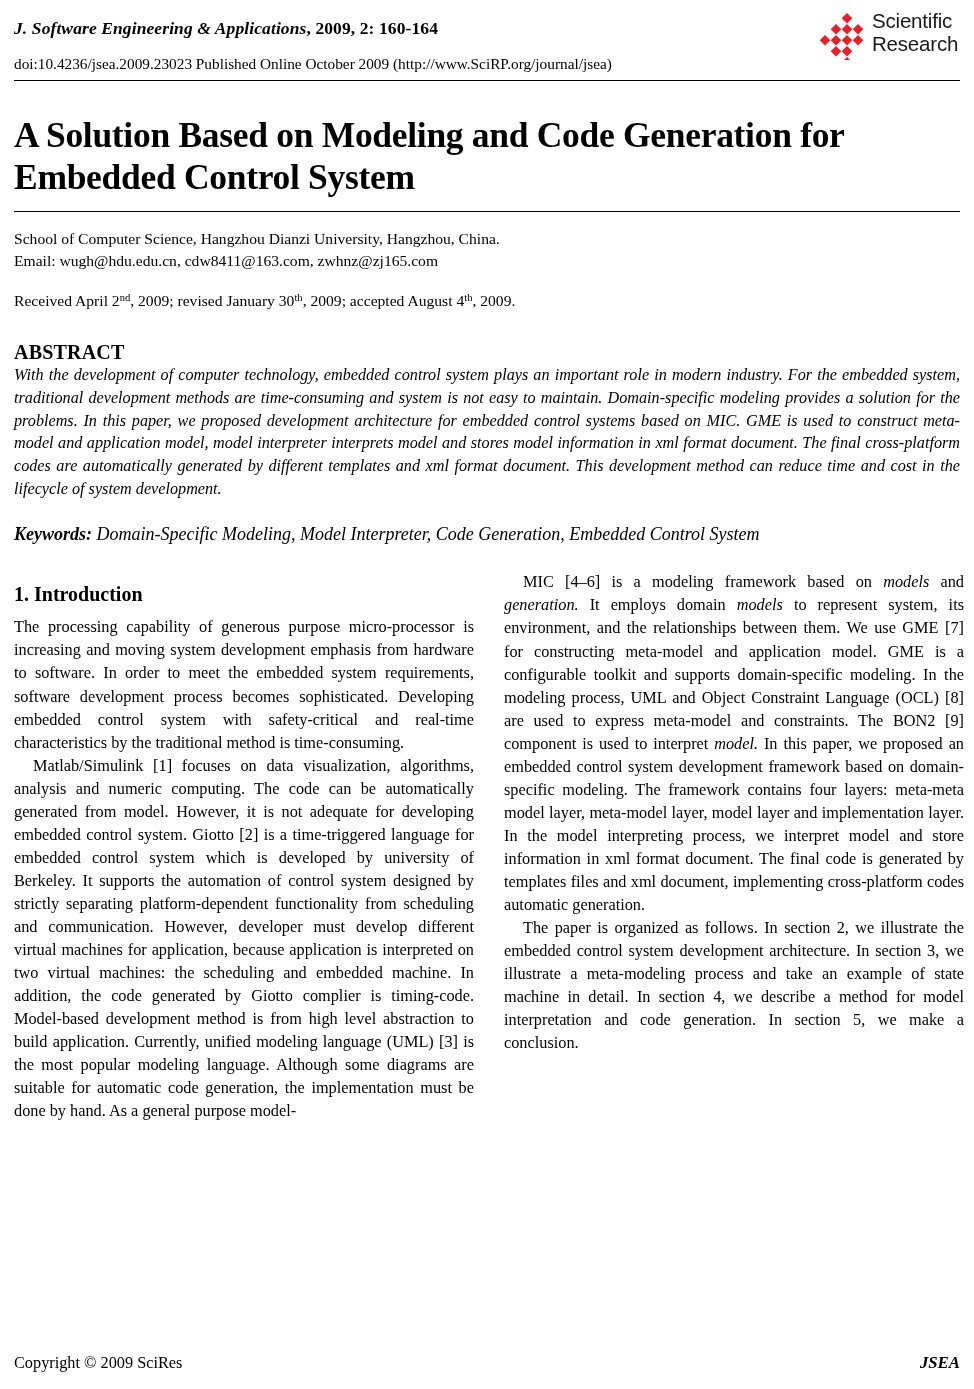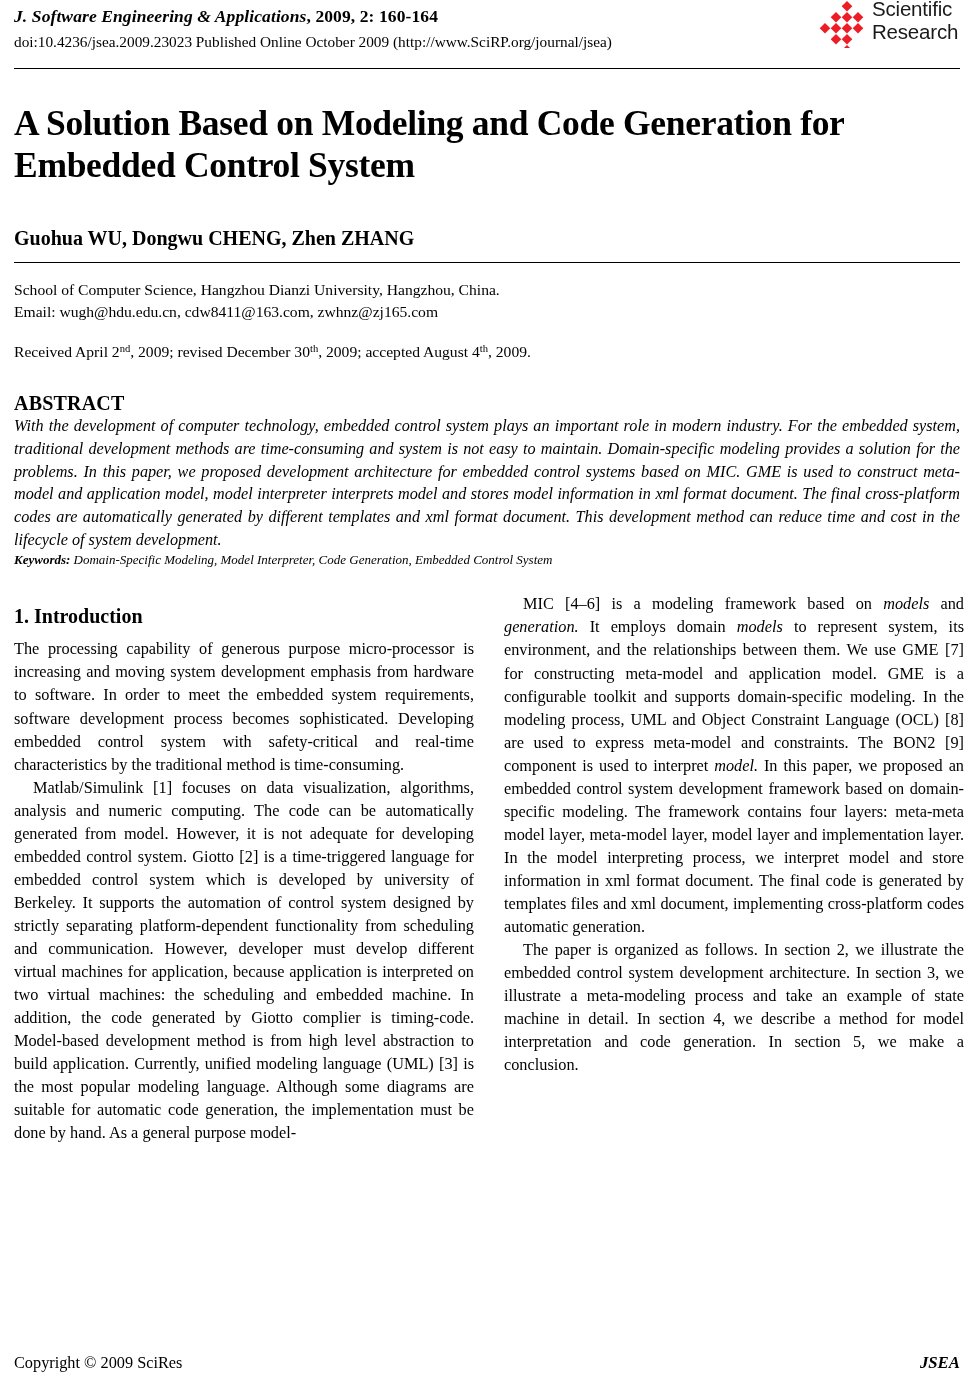--- a/index.html
+++ b/index.html
@@ -14,21 +14,21 @@
     font-family: "Liberation Serif", "DejaVu Serif", serif;
     color: #000000;
     position: relative;
     overflow: hidden;
   }
   .page {
     position: relative;
     width: 974px;
     height: 1389px;
     box-sizing: border-box;
-    padding: 0 14px;
+    padding: 12px 14px;
   }
 
   
   .masthead {
     position: relative;
     padding-top: 6px;
     height: 56px;
   }
   .journal-line {
     font-size: 17.5px;
@@ -37,21 +37,21 @@
     letter-spacing: 0.1px;
     line-height: 1.25;
     white-space: nowrap;
   }
   .journal-line .upright {
     font-style: normal;
   }
   .doi-line {
     font-size: 15.3px;
     line-height: 1.3;
-    margin-top: 4px;
+    margin-top: 14px;
     white-space: nowrap;
   }
   .logo {
     position: absolute;
     top: -2px;
     right: 0px;
     width: 140px;
     height: 54px;
   }
   .logo-mark {
@@ -127,23 +127,24 @@
     letter-spacing: 0.2px;
   }
   .abstract-body {
     font-size: 16.2px;
     font-style: italic;
     line-height: 1.40;
     text-align: justify;
     margin-top: 0;
   }
   .keywords {
-    font-size: 13px;
+    font-size: 18px;
     font-style: italic;
     line-height: 1.4;
+    margin-top: 22px;
     text-align: justify;
   }
   .keywords b {
     font-weight: bold;
     font-style: italic;
   }
 
   
   .columns {
     margin-top: 23px;
@@ -246,28 +247,27 @@
         <div>Scientific</div>
         <div>Research</div>
       </div>
     </div>
   </div>
 
   <hr class="rule-top">
 
   <h1 class="title">A Solution Based on Modeling and Code Generation for Embedded Control System</h1>
 
-  <div class="authors">Guohua WU, Dongwu CHENG, Zhen ZHANG</div>
 
   <hr class="rule-thin" style="margin-top:12px;">
 
   <div class="affil-block">
     <div class="affil">School of Computer Science, Hangzhou Dianzi University, Hangzhou, China.</div>
     <div class="affil">Email: wugh@hdu.edu.cn, cdw8411@163.com, zwhnz@zj165.com</div>
-    <div class="dates"><span>Received April 2</span><sup>nd</sup><span>, 2009; revised December 30</span><sup>th</sup><span>, 2009; accepted August 4</span><sup>th</sup><span>, 2009.</span></div>
+    <div class="dates"><span>Received April 2</span><sup>nd</sup><span>, 2009; revised January 30</span><sup>th</sup><span>, 2009; accepted August 4</span><sup>th</sup><span>, 2009.</span></div>
   </div>
 
   <div class="abstract-head">ABSTRACT</div>
   <div class="abstract-body">With the development of computer technology, embedded control system plays an important role in modern industry. For the embedded system, traditional development methods are time-consuming and system is not easy to maintain. Domain-specific modeling provides a solution for the problems. In this paper, we proposed development architecture for embedded control systems based on MIC. GME is used to construct meta-model and application model, model interpreter interprets model and stores model information in xml format document. The final cross-platform codes are automatically generated by different templates and xml format document. This development method can reduce time and cost in the lifecycle of system development.</div>
 
   <div class="keywords"><b>Keywords</b><b>: </b><span>Domain-Specific Modeling, Model Interpreter, Code Generation, Embedded Control System</span></div>
 
   <div class="columns">
 
     <div class="col">

